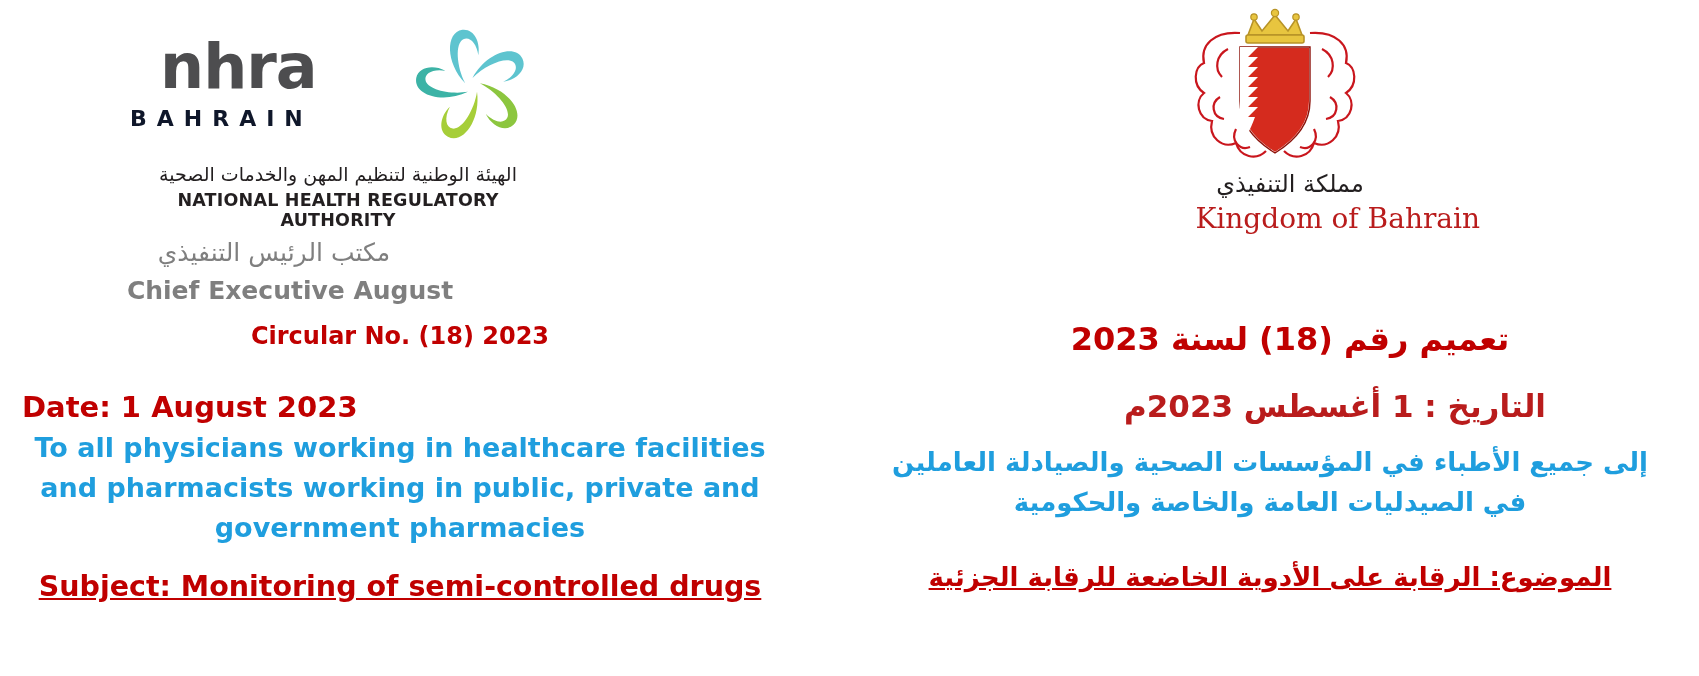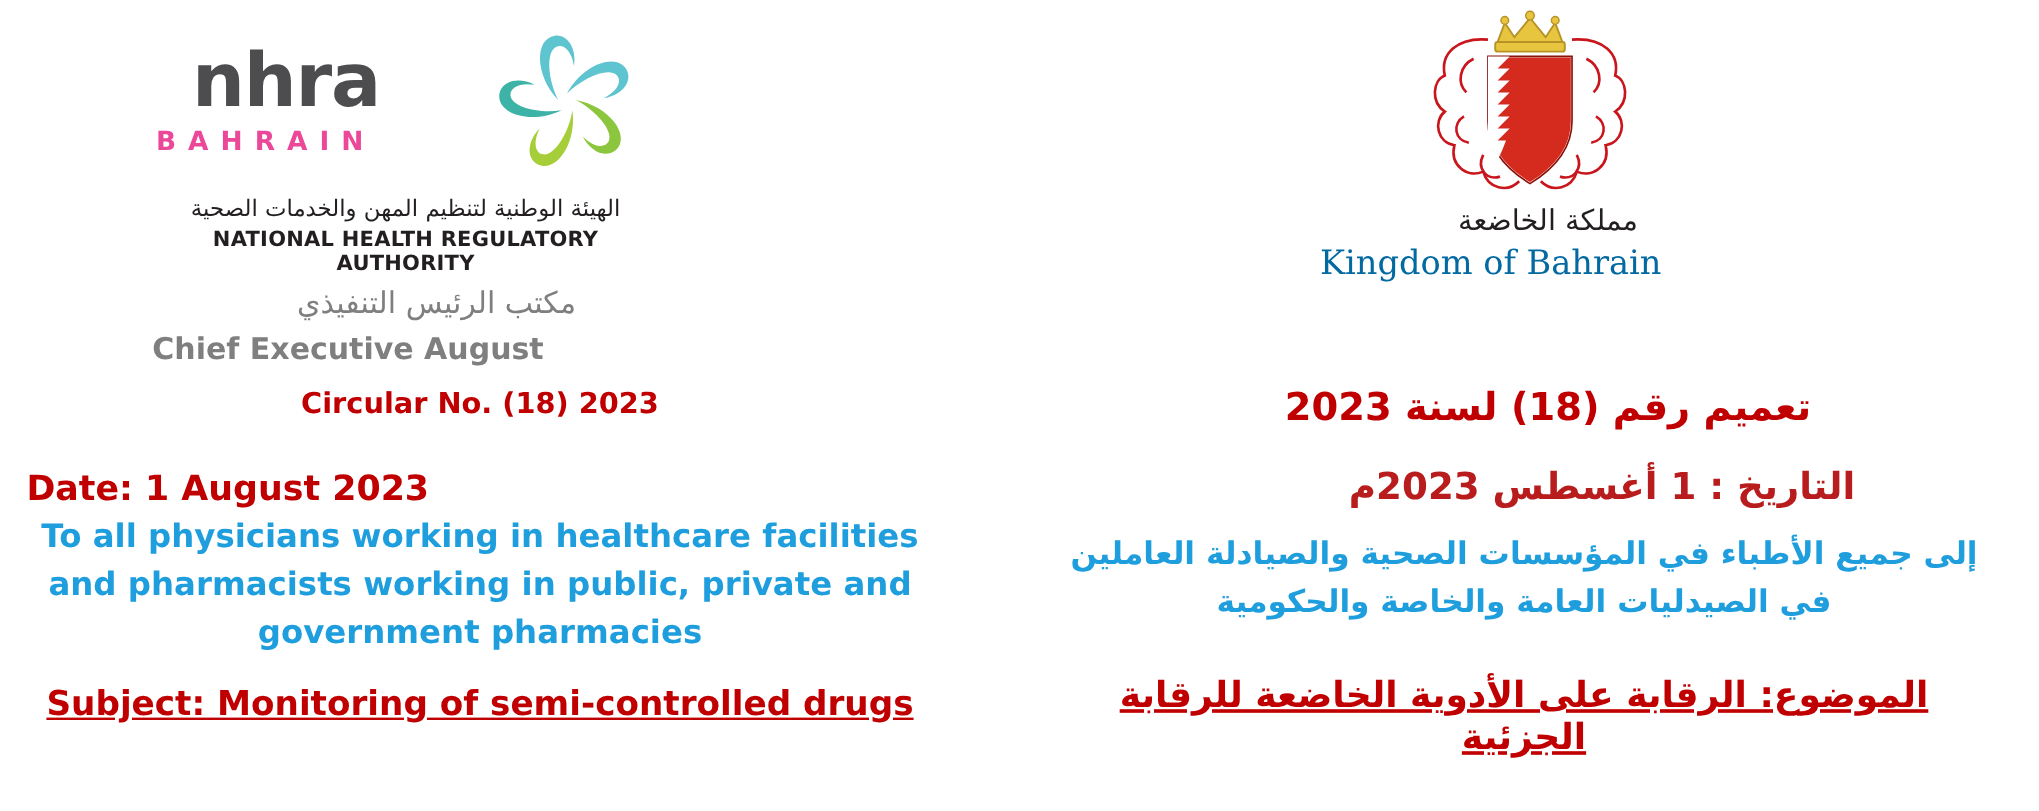--- a/index.html
+++ b/index.html
@@ -52,21 +52,21 @@
     font-weight: bold;
     color: #4d4d4f;
     letter-spacing: -1px;
     line-height: 1;
     margin-left: 30px;
   }
   .nhra-sub {
     font-family: "DejaVu Sans", sans-serif;
     font-size: 22px;
     font-weight: bold;
-    color: #ec4899;
+    color: #0f172a;
     letter-spacing: 10px;
     margin-top: 8px;
   }
   .nhra-flower {
     position: absolute;
     left: 265px;
     top: 8px;
     width: 155px;
     height: 125px;
   }
@@ -91,24 +91,24 @@
     text-align: center;
     font-family: "DejaVu Sans", sans-serif;
     font-size: 17.5px;
     font-weight: bold;
     color: #231f20;
     letter-spacing: 0.2px;
   }
 
   .ceo-ar {
     position: absolute;
-    left: 100px;
+    left: 84px;
     top: 238px;
     width: 380px;
-    text-align: right;
+    text-align: center;
     font-size: 25px;
     color: #7f7f7f;
     direction: rtl;
     font-family: "DejaVu Sans", sans-serif;
   }
   .ceo-en {
     position: absolute;
     left: 100px;
     top: 276px;
     width: 380px;
@@ -182,24 +182,24 @@
     font-size: 24px;
     color: #231f20;
     letter-spacing: 2px;
     direction: rtl;
   }
   .kob-en {
     position: absolute;
     left: 270px;
     top: 202px;
     width: 380px;
-    text-align: left;
+    text-align: right;
     font-family: "DejaVu Serif", serif;
     font-size: 28px;
-    color: #0369a1;
+    color: #b91c1c;
   }
   .circular-title-ar {
     position: absolute;
     left: 120px;
     top: 320px;
     width: 680px;
     text-align: center;
     font-size: 32px;
     font-weight: bold;
     color: #c00000;
@@ -230,21 +230,21 @@
     line-height: 1.55;
     direction: rtl;
     font-family: "DejaVu Sans", sans-serif;
   }
   .subject-ar {
     position: absolute;
     left: 60px;
     top: 562px;
     width: 760px;
     text-align: center;
-    font-size: 30px;
+    font-size: 26px;
     font-weight: bold;
     color: #c00000;
     text-decoration: underline;
     direction: rtl;
     font-family: "DejaVu Sans", sans-serif;
   }
 </style>
 </head>
 <body>
 
@@ -313,21 +313,21 @@
         <circle cx="126" cy="12" r="3.2" fill="#e8c53f" stroke="#b79327" stroke-width="1.2"></circle>
       </g>
 
       <path d="M70,42 L140,42 L140,96 C140,124 118,140 105,148 C92,140 70,124 70,96 Z" fill="#d52b1e" stroke="#ffffff" stroke-width="2"></path>
       <path d="M70,42 L140,42 L140,96 C140,124 118,140 105,148 C92,140 70,124 70,96 Z" fill="none" stroke="#8b1109" stroke-width="1.4"></path>
 
       <path d="M70,42 L70,148 L70,96 Z" fill="none"></path>
       <path d="M70,42 L88,42 L78,52 L88,52 L78,62 L88,62 L78,72 L88,72 L78,82 L88,82 L78,92 L88,92 L78,102 L88,102 L78,112 L85,112 C80,126 74,136 70,140 Z" fill="#ffffff"></path>
     </svg>
 
-    <div class="kob-ar">مملكة الخاضعة</div>
+    <div class="kob-ar">مملكة التنفيذي</div>
     <div class="kob-en">Kingdom of Bahrain</div>
 
     <div class="circular-title-ar">تعميم رقم (18) لسنة 2023</div>
     <div class="date-ar">التاريخ : 1 أغسطس 2023م</div>
     <div class="addressee-ar">إلى جميع الأطباء في المؤسسات الصحية والصيادلة العاملين في الصيدليات العامة والخاصة والحكومية</div>
     <div class="subject-ar">الموضوع: الرقابة على الأدوية الخاضعة للرقابة الجزئية</div>
   </div>
 
 </div>
 

